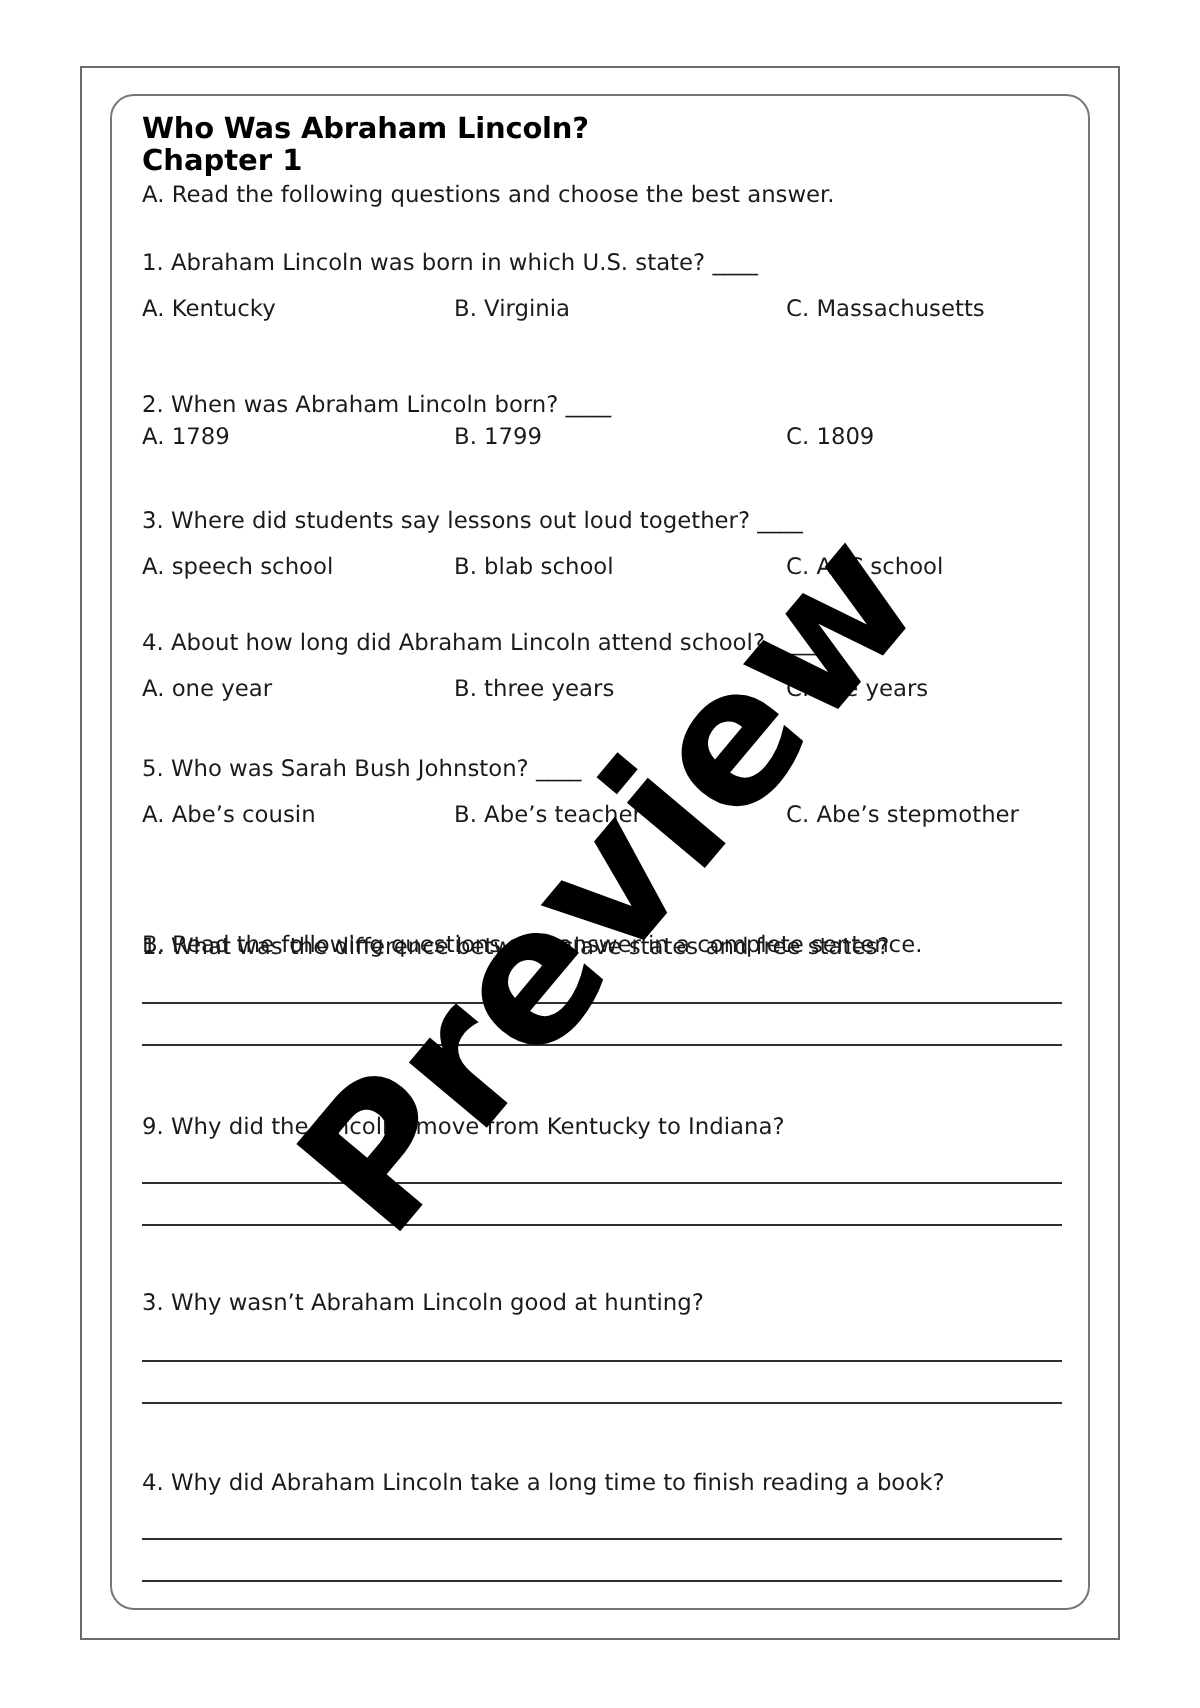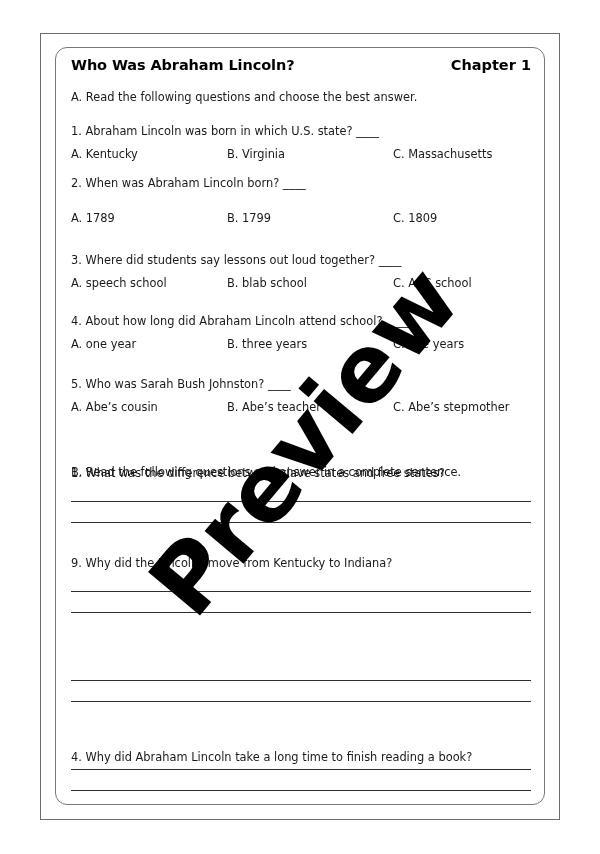--- a/index.html
+++ b/index.html
@@ -51,20 +51,21 @@
 
   
   .header-row {
     position: absolute;
     left: 15px;
     top: 9px;
     width: 460px;
     display: flex;
     justify-content: space-between;
     align-items: baseline;
+    flex-direction: column;
   }
   .doc-title {
     font-size: 14.5px;
     font-weight: bold;
     color: #000000;
     letter-spacing: -0.1px;
   }
   .chapter-label {
     font-size: 14.5px;
     font-weight: bold;
@@ -156,21 +157,21 @@
 
     <div class="line section-head" style="top:42px;">A. Read the following questions and choose the best answer.</div>
 
     <div class="line question" style="top:76px;">1. Abraham Lincoln was born in which U.S. state? ____</div>
     <div class="options-row" style="top:99px;">
       <span class="opt opt-a">A. Kentucky</span>
       <span class="opt opt-b">B. Virginia</span>
       <span class="opt opt-c">C. Massachusetts</span>
     </div>
 
-    <div class="line question" style="top:128px;">2. When was Abraham Lincoln born? ____</div>
+    <div class="line question" style="top:147px;">2. When was Abraham Lincoln born? ____</div>
     <div class="options-row" style="top:163px;">
       <span class="opt opt-a">A. 1789</span>
       <span class="opt opt-b">B. 1799</span>
       <span class="opt opt-c">C. 1809</span>
     </div>
 
     <div class="line question" style="top:205px;">3. Where did students say lessons out loud together? ____</div>
     <div class="options-row" style="top:228px;">
       <span class="opt opt-a">A. speech school</span>
       <span class="opt opt-b">B. blab school</span>
@@ -194,24 +195,25 @@
     <div class="line section-head" style="top:385px;margin-top:32px;">B. Read the following questions and answer in a complete sentence.</div>
 
     <div class="line question" style="top:418px;">1. What was the difference between slave states and free states?</div>
     <div class="rule" style="top:453px;"></div>
     <div class="rule" style="top:474px;"></div>
 
     <div class="line question" style="top:508px;">9. Why did the Lincolns move from Kentucky to Indiana?</div>
     <div class="rule" style="top:543px;"></div>
     <div class="rule" style="top:564px;"></div>
 
+    <div class="line question" style="top:596px;">3. Why wasn’t Abraham Lincoln good at hunting?</div>
     <div class="rule" style="top:632px;"></div>
     <div class="rule" style="top:653px;"></div>
 
-    <div class="line question" style="top:686px;margin-top:16px;">4. Why did Abraham Lincoln take a long time to finish reading a book?</div>
+    <div class="line question" style="top:686px;">4. Why did Abraham Lincoln take a long time to finish reading a book?</div>
     <div class="rule" style="top:721px;"></div>
     <div class="rule" style="top:742px;"></div>
 
   </div>
 </div>
 
 <div class="watermark">
   <div class="watermark-text">Preview</div>
 </div>
 

